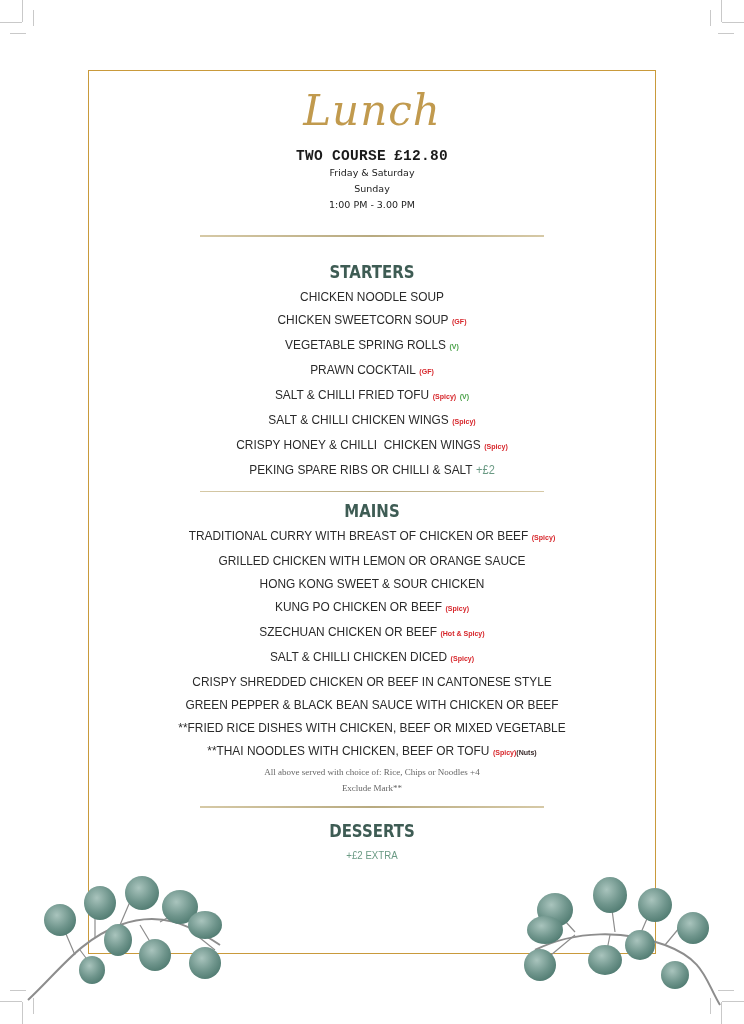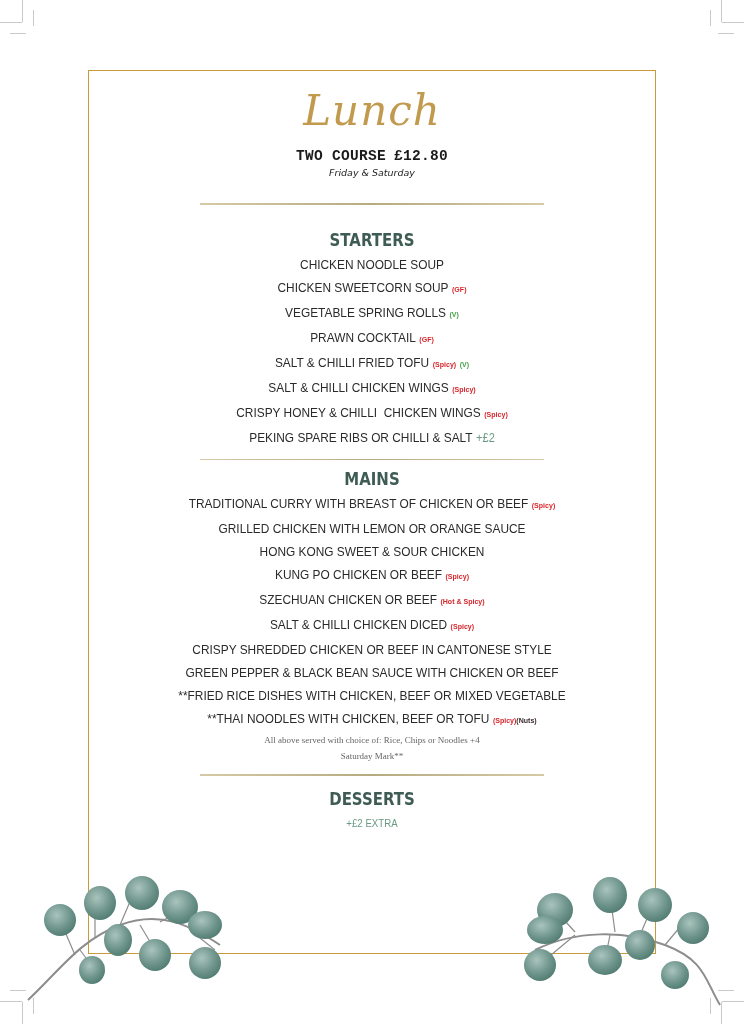--- a/index.html
+++ b/index.html
@@ -3,21 +3,21 @@
 <meta charset="utf-8">
 <style>
   html, body { margin:0; padding:0; }
   body { width:744px; height:1024px; background:#ffffff; position:relative; overflow:hidden; font-family:"Liberation Sans", sans-serif; }
   .crop { position:absolute; background:#c9c9c9; }
   .frame { position:absolute; left:88px; top:70px; width:568px; height:884px; border:1.5px solid #c99a3b; box-sizing:border-box; }
   .content { position:absolute; left:88px; top:70px; width:568px; text-align:center; }
   .script-title { font-family:"DejaVu Serif", serif; font-style:italic; font-size:42px; color:#c19a4e; margin-top:14px; height:54px; line-height:54px; letter-spacing:1px; }
   .headline { font-family:Liberation Mono, monospace; font-weight:bold; font-size:14.5px; color:#1b1b1b; margin-top:10px; letter-spacing:0.3px; }
   .headline .price { margin-left:8px; }
-  .hours { font-family:"DejaVu Sans", sans-serif; font-size:9.5px; color:#222; line-height:16px; margin-top:1px;font-style:italic; }
+  .hours { font-family:"DejaVu Sans", sans-serif; font-size:9.5px; color:#222; line-height:16px; margin-top:1px; }
   .divider { width:344px; height:1.5px; margin:0 auto; background:linear-gradient(90deg,#d6c9a6,#b8aa80,#d6c9a6); }
   .section-title { font-family:"DejaVu Sans", sans-serif; font-weight:bold; font-size:17px; color:#3e5c54; transform:scaleX(0.88); }
   .item { font-family:"Liberation Sans", sans-serif; font-size:13.5px; color:#2a2a2a; line-height:23px; transform:scaleX(0.88); white-space:nowrap; }
   .tag { font-family:"Liberation Sans", sans-serif; font-weight:bold; font-size:8px; margin-left:4px; }
   .tag.red { color:#d7262b; }
   .tag.green { color:#47a046; }
   .tag.nuts { color:#3a2a2a; margin-left:0; }
   .extra { color:#6a9a84; font-size:12.5px; margin-left:4px; font-weight:normal; }
   .note { font-family:"Liberation Serif", serif; font-size:9px; color:#666; line-height:16px; }
   .subnote { font-family:"Liberation Sans", sans-serif; font-size:11px; color:#6a9a84; line-height:22px; transform:scaleX(0.88); }
@@ -48,20 +48,22 @@
 
 <div class="frame"></div>
 
 <div class="content">
   <div class="script-title">Lunch</div>
   <div class="headline">
     <span>TWO COURSE</span><span class="price">£12.80</span>
   </div>
   <div class="hours">
     <div>Friday &amp; Saturday</div>
+    <div>Sunday</div>
+    <div>1:00 PM - 3.00 PM</div>
   </div>
 
   <div class="divider" style="margin-top:22px;"></div>
 
   <div class="section-title" style="margin-top:22px;height:26px;line-height:26px;">STARTERS</div>
   <div>
     <div class="item"><span>CHICKEN NOODLE SOUP</span></div>
     <div class="item"><span>CHICKEN SWEETCORN SOUP</span><span class="tag red">(GF)</span></div>
     <div class="item"><span>VEGETABLE SPRING ROLLS</span><span class="tag green">(V)</span></div>
     <div class="item"><span>PRAWN COCKTAIL</span><span class="tag red">(GF)</span></div>
@@ -80,21 +82,21 @@
     <div class="item"><span>HONG KONG SWEET &amp; SOUR CHICKEN</span></div>
     <div class="item"><span>KUNG PO CHICKEN OR BEEF</span><span class="tag red">(Spicy)</span></div>
     <div class="item"><span>SZECHUAN CHICKEN OR BEEF</span><span class="tag red">(Hot &amp; Spicy)</span></div>
     <div class="item"><span>SALT &amp; CHILLI CHICKEN DICED</span><span class="tag red">(Spicy)</span></div>
     <div class="item"><span>CRISPY SHREDDED CHICKEN OR BEEF IN CANTONESE STYLE</span></div>
     <div class="item"><span>GREEN PEPPER &amp; BLACK BEAN SAUCE WITH CHICKEN OR BEEF</span></div>
     <div class="item"><span>**FRIED RICE DISHES WITH CHICKEN, BEEF OR MIXED VEGETABLE</span></div>
     <div class="item"><span>**THAI NOODLES WITH CHICKEN, BEEF OR TOFU</span><span class="tag red">(Spicy)</span><span class="tag nuts">(Nuts)</span></div>
   </div>
   <div class="note">All above served with choice of: Rice, Chips or Noodles +4</div>
-  <div class="note">Saturday Mark**</div>
+  <div class="note">Exclude Mark**</div>
 
   <div class="divider" style="margin-top:10px;"></div>
 
   <div class="section-title" style="margin-top:10px;height:26px;line-height:26px;">DESSERTS</div>
   <div class="subnote">+£2 EXTRA</div>
 </div>
 
 <svg class="leaf-group" style="left:20px;top:870px;" width="210" height="140" viewBox="0 0 210 140">
   <defs>
     <radialGradient id="lg" cx="40%" cy="35%" r="70%">

